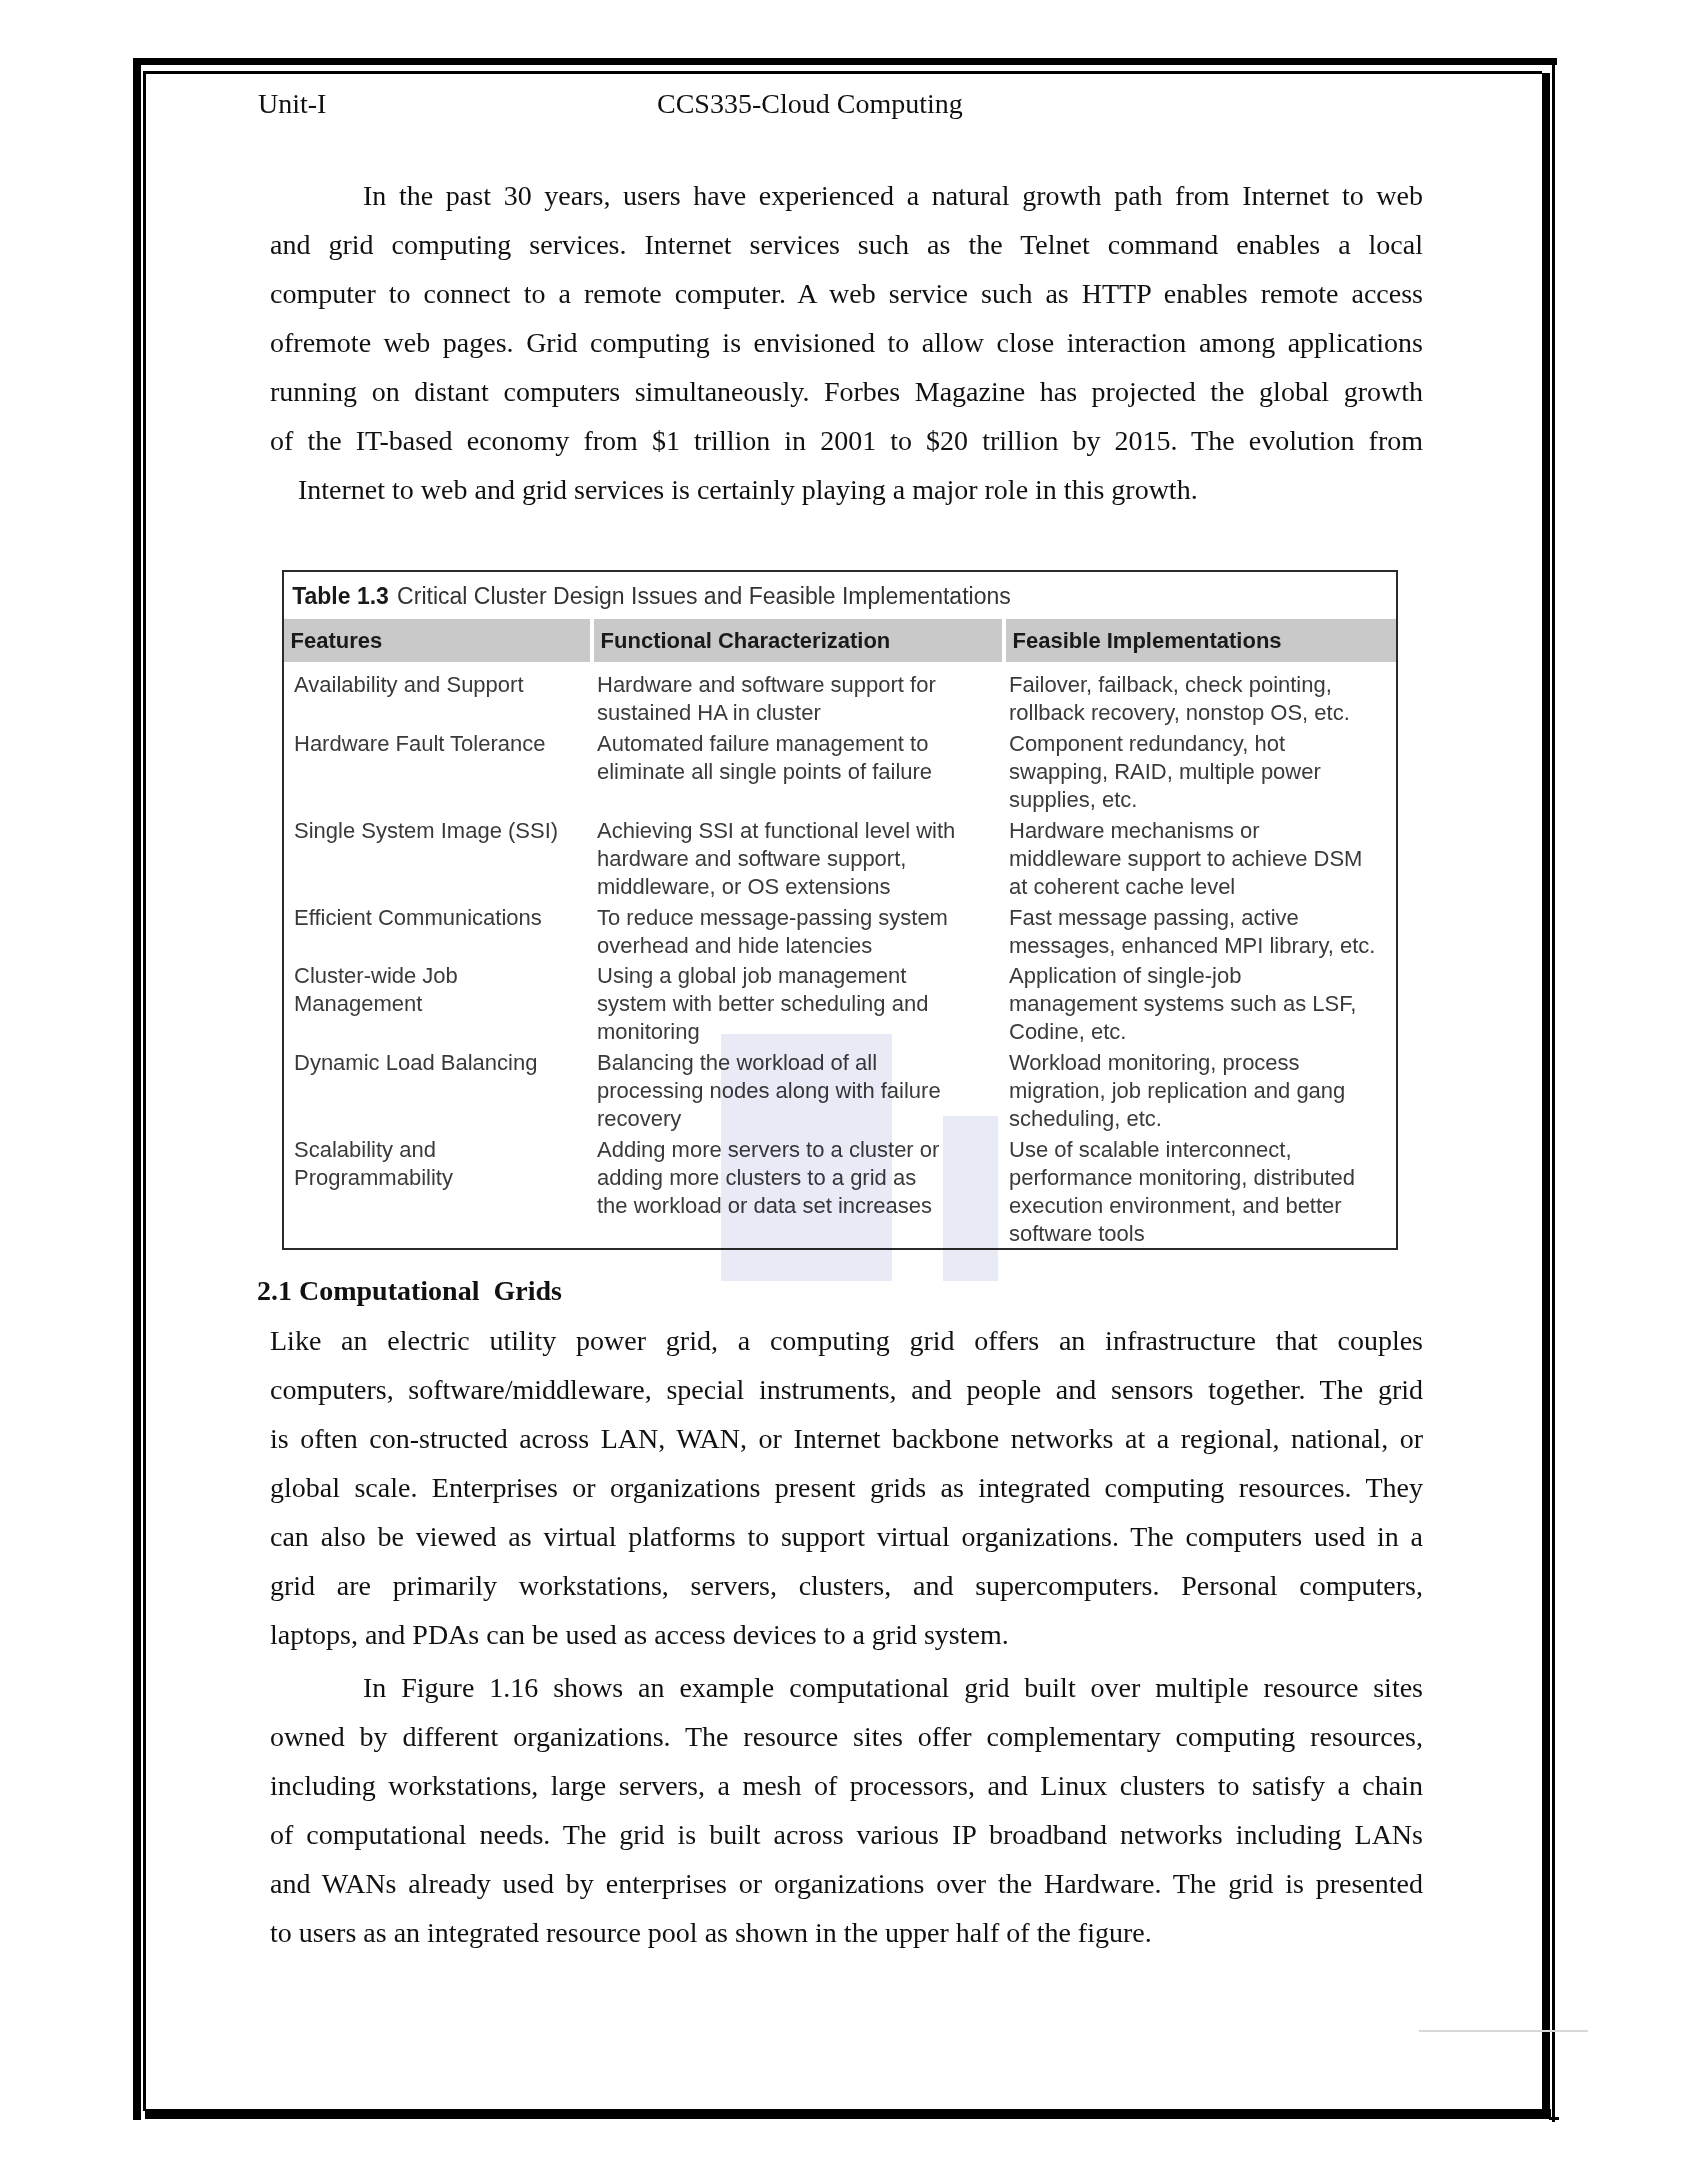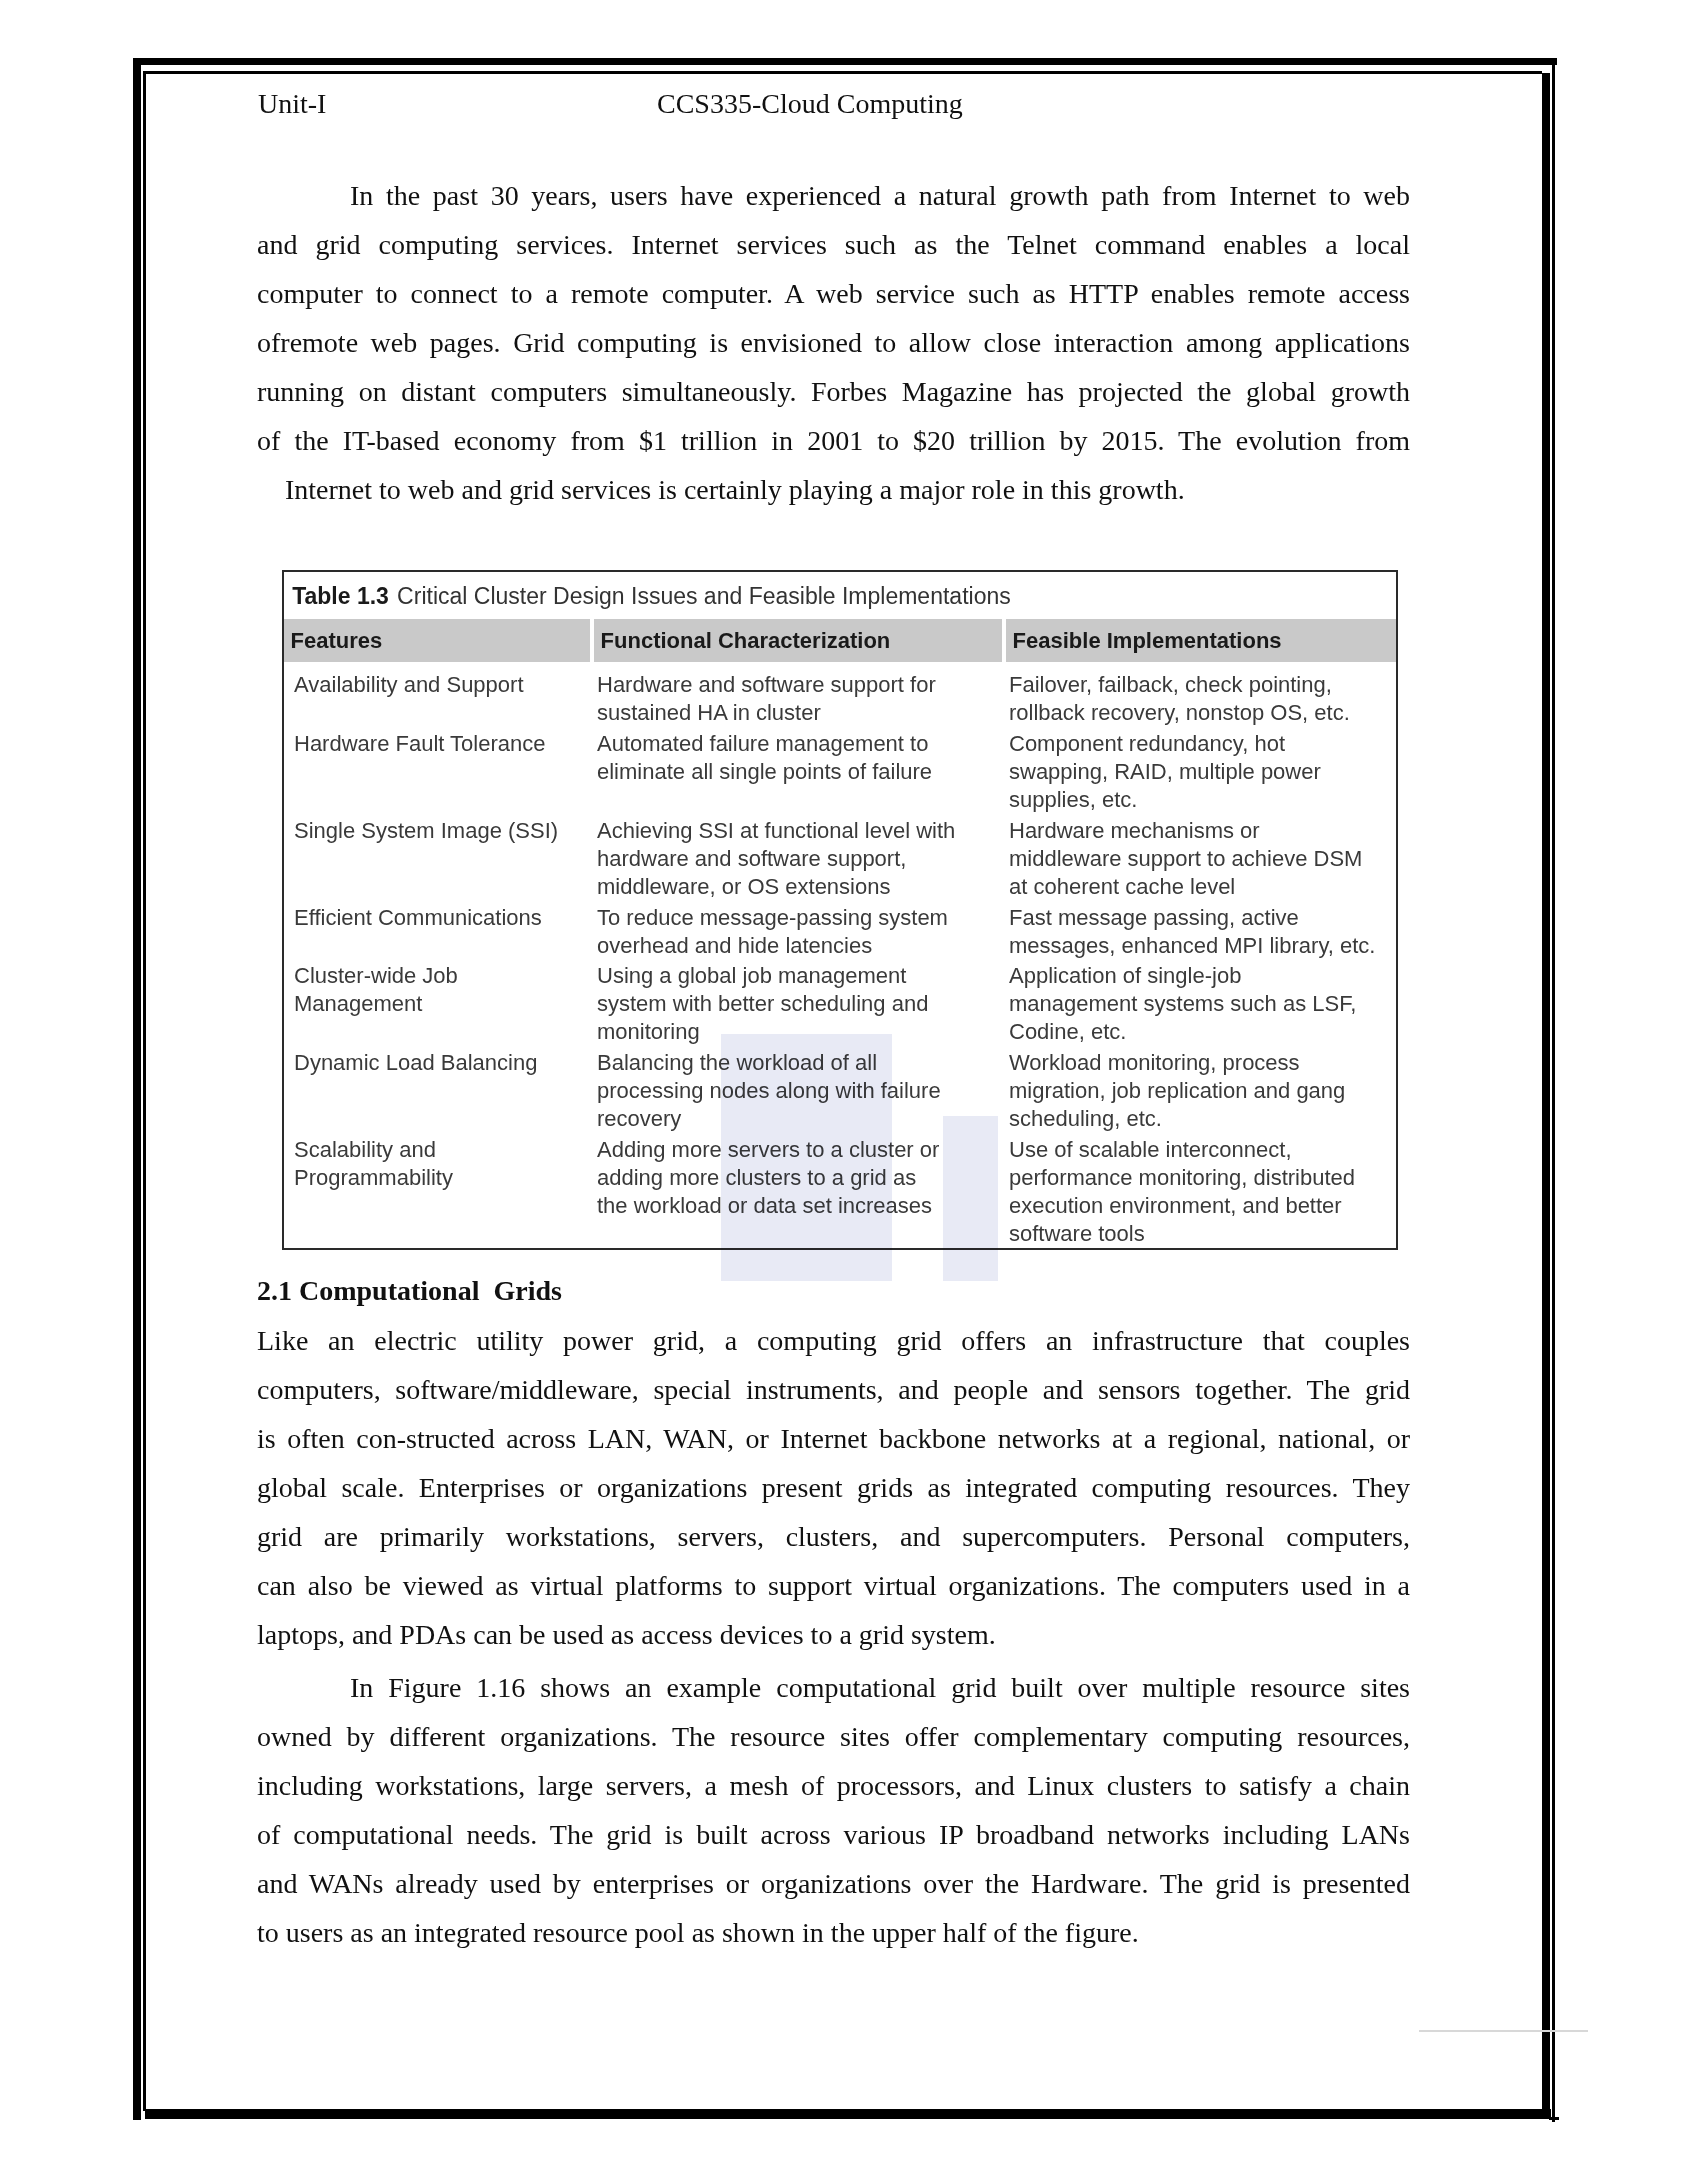--- a/index.html
+++ b/index.html
@@ -10,21 +10,21 @@
   .b-top-thin { left:145px; top:71px; width:1397px; height:2.5px; background:#000; }
   .b-left-thick { left:133px; top:58px; width:8.2px; height:2062px; background:#000; }
   .b-left-thin { left:143px; top:71px; width:2.5px; height:2040px; background:#000; }
   .b-right-thick { left:1542px; top:73px; width:8.2px; height:2037px; background:#000; }
   .b-right-thin { left:1552px; top:65px; width:2.5px; height:2057px; background:#000; }
   .b-bottom-thick { left:145px; top:2109px; width:1406px; height:10px; background:#000; }
   .b-bottom-tick { left:1549px; top:2117px; width:10px; height:2.5px; background:#000; }
   .faint-line { left:1419px; top:2030px; width:169px; height:1.6px; background:#d8d8d8; }
 
   .header { top:86px; font-size:28px; line-height:36px; white-space:nowrap; }
-  .para { left:257px; width:1153px; font-size:28px; line-height:49px; text-align:justify; text-align-last:left; }
+  .para { left:270px; width:1153px; font-size:28px; line-height:49px; text-align:justify; text-align-last:left; }
   .para .line { display:block; height:49px; white-space:nowrap; overflow:hidden; text-align:justify; text-align-last:justify; }
   .para .line.last { text-align-last:left; }
   .indent { padding-left:93px; }
   .heading { left:257px; top:1273px; font-size:28px; font-weight:bold; line-height:36px; white-space:nowrap; }
 
   
   .tbl { left:282px; top:570px; width:1116px; height:680px; border:2.5px solid #2a2a2a; box-sizing:border-box; font-family:"Liberation Sans", sans-serif; color:#333; background:#fff; overflow:hidden; }
   .watermark-a { left:721px; top:1034px; width:171px; height:247px; background:#e8eaf5; }
   .watermark-b { left:943px; top:1116px; width:55px; height:165px; background:#e8eaf5; }
   .tbl-title { position:absolute; left:8.2px; top:8.2px; font-size:23px; line-height:33px; white-space:nowrap; color:#333; }
@@ -194,22 +194,22 @@
 <div class="abs watermark-a" style="mix-blend-mode:multiply;"></div>
 <div class="abs watermark-b" style="mix-blend-mode:multiply;"></div>
 
 <div class="abs heading" style="white-space:pre;">2.1 Computational  Grids</div>
 
 <div class="abs para" style="top:1316px;">
   <span class="line" style="white-space: normal; overflow: hidden;"> Like an electric utility power grid, a computing grid offers an infrastructure that couples</span>
   <span class="line" style="white-space: normal; overflow: hidden;">computers, software/middleware, special instruments, and people and sensors together. The grid</span>
   <span class="line" style="white-space: normal; overflow: hidden;">is often con-structed across LAN, WAN, or Internet backbone networks at a regional, national, or</span>
   <span class="line" style="white-space: normal; overflow: hidden;">global scale. Enterprises or organizations present grids as integrated computing resources. They</span>
+  <span class="line" style="white-space: normal; overflow: hidden;">can also be viewed as virtual platforms to support virtual organizations. The computers used in a</span>
   <span class="line" style="white-space: normal; overflow: hidden;">grid are primarily workstations, servers, clusters, and supercomputers. Personal computers,</span>
-  <span class="line" style="white-space: normal; overflow: hidden;">can also be viewed as virtual platforms to support virtual organizations. The computers used in a</span>
   <span class="line last" style="white-space: normal; overflow: hidden;">laptops, and PDAs can be used as access devices to a grid system.</span>
 </div>
 
 <div class="abs para" style="top:1663px;">
   <span class="line indent" style="white-space: normal; overflow: hidden;">In Figure 1.16 shows an example computational grid built over multiple resource sites</span>
   <span class="line" style="white-space: normal; overflow: hidden;">owned by different organizations. The resource sites offer complementary computing resources,</span>
   <span class="line" style="white-space: normal; overflow: hidden;">including workstations, large servers, a mesh of processors, and Linux clusters to satisfy a chain</span>
   <span class="line" style="white-space: normal; overflow: hidden;">of computational needs. The grid is built across various IP broadband networks including LANs</span>
   <span class="line" style="white-space: normal; overflow: hidden;">and WANs already used by enterprises or organizations over the Hardware. The grid is presented</span>
   <span class="line last" style="white-space: normal; overflow: hidden;">to users as an integrated resource pool as shown in the upper half of the figure.</span>

